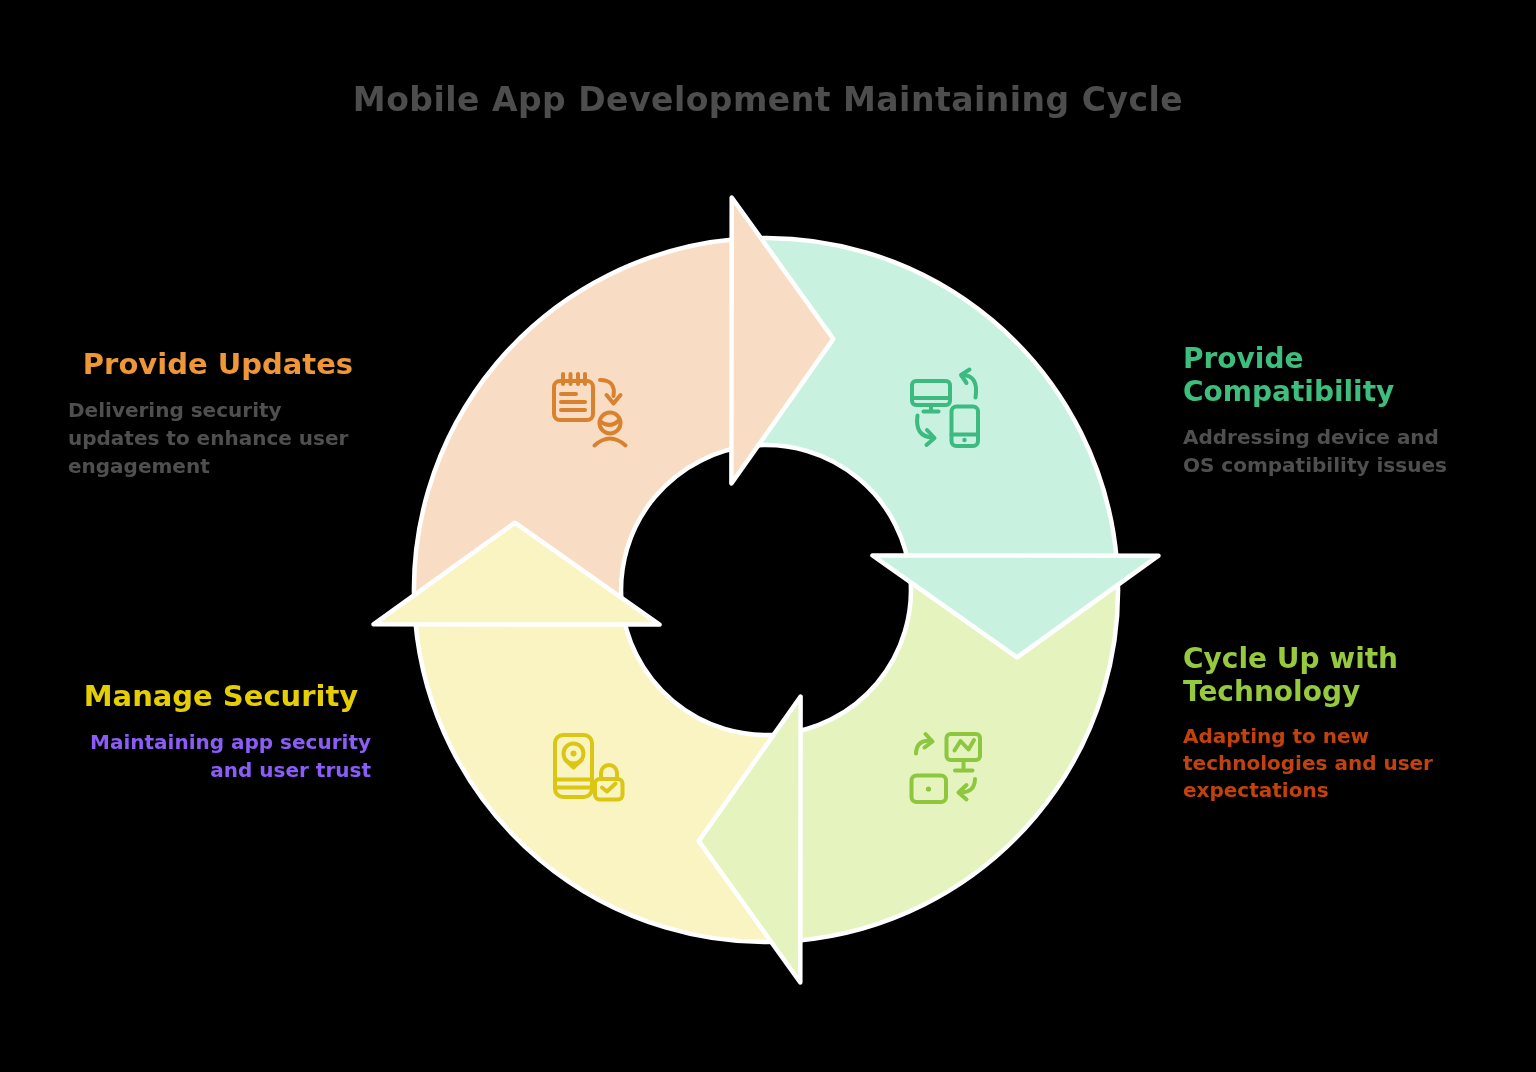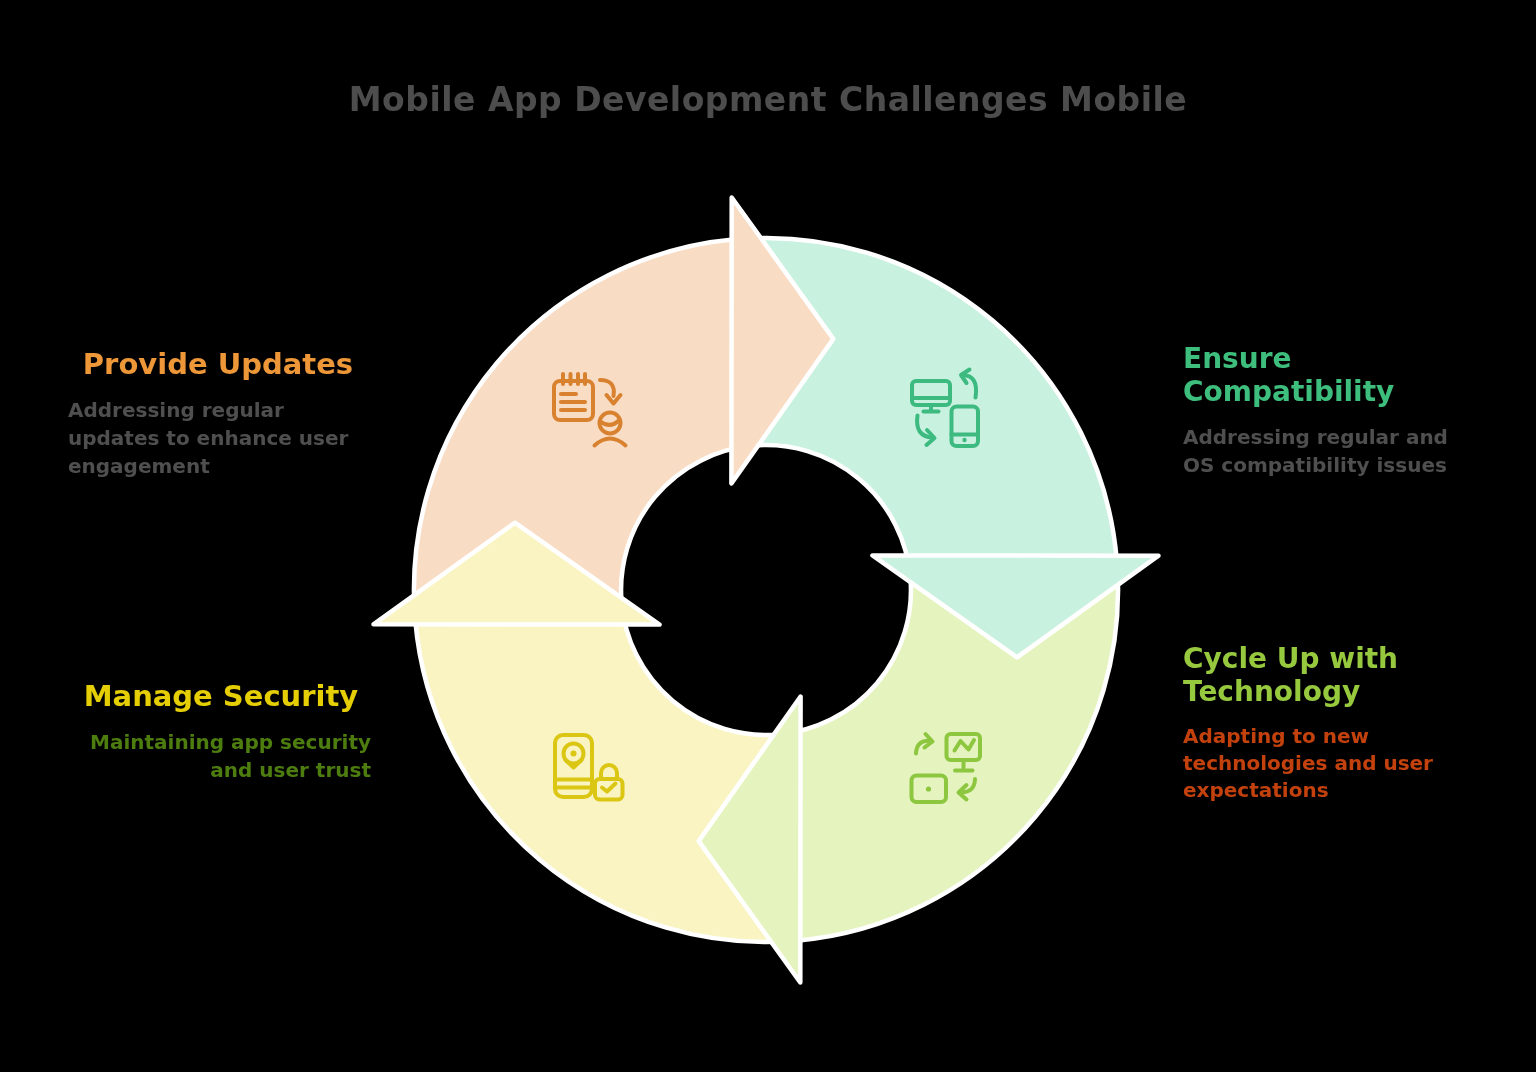--- a/index.html
+++ b/index.html
@@ -29,21 +29,21 @@
   .pu .seg-desc{text-align:left;}
   .ms .seg-desc{text-align:right;}
   .kt .seg-desc{line-height:27px;}
   .icon{fill:none;stroke-width:4;stroke-linecap:round;stroke-linejoin:round;}
 </style>
 </head>
 <body style="background: rgb(0, 0, 0);">
 
 <div class="stage">
 
-  <h1 class="main-title" style="color: rgb(77, 77, 77);">Mobile App Development Challenges Mobile</h1>
+  <h1 class="main-title" style="color: rgb(77, 77, 77);">Mobile App Development Maintaining Cycle</h1>
 
   <svg class="cycle" width="1536" height="1072" viewBox="0 0 1536 1072">
     <g id="ring">
         <path d="M 415.3 620.7 A 352 352 0 0 1 735.3 239.3 L 753.4 445.6 A 145 145 0 0 0 621.6 602.6 Z" fill="#f9dcc4" stroke="#ffffff" stroke-width="4.5" stroke-linejoin="round"></path>
         <path d="M 735.3 239.3 A 352 352 0 0 1 1116.7 559.3 L 910.4 577.4 A 145 145 0 0 0 753.4 445.6 Z" fill="#c9f1e0" stroke="#ffffff" stroke-width="4.5" stroke-linejoin="round"></path>
         <path d="M 1116.7 559.3 A 352 352 0 0 1 796.7 940.7 L 778.6 734.4 A 145 145 0 0 0 910.4 577.4 Z" fill="#e5f4bf" stroke="#ffffff" stroke-width="4.5" stroke-linejoin="round"></path>
         <path d="M 796.7 940.7 A 352 352 0 0 1 415.3 620.7 L 621.6 602.6 A 145 145 0 0 0 778.6 734.4 Z" fill="#faf4c2" stroke="#ffffff" stroke-width="4.5" stroke-linejoin="round"></path>
         <path d="M 731.7 197.5 L 833.3 338.9 L 731.4 483.5 Z" fill="#f9dcc4" stroke="#ffffff" stroke-width="4.5" stroke-linejoin="round"></path>
         <path d="M 1158.5 555.7 L 1017.1 657.3 L 872.5 555.4 Z" fill="#c9f1e0" stroke="#ffffff" stroke-width="4.5" stroke-linejoin="round"></path>
         <path d="M 800.3 982.5 L 698.7 841.1 L 800.6 696.5 Z" fill="#e5f4bf" stroke="#ffffff" stroke-width="4.5" stroke-linejoin="round"></path>
@@ -101,39 +101,39 @@
       <circle cx="28.5" cy="31.5" r="3" fill="currentColor" stroke="none"></circle>
       <path d="M20.5 38 L28.5 45.5 L36.5 38"></path>
       <path d="M56 57 V51 a8 8 0 0 1 16 0 v6"></path>
       <rect x="50" y="57" width="27.5" height="20.5" rx="4.5"></rect>
       <path d="M57 65.5 L62 69.5 L70.5 61.5"></path>
     </g>
   </svg>
 
   <div class="tblock pu">
     <div class="seg-title" style="color: rgb(237, 151, 56);">Provide Updates</div>
-    <div class="seg-desc" style="color: rgb(79, 79, 79);">Addressing regular
+    <div class="seg-desc" style="color: rgb(79, 79, 79);">Delivering security
 updates to enhance user
 engagement</div>
   </div>
 
   <div class="tblock ec">
-    <div class="seg-title" style="color: rgb(62, 190, 125);">Ensure
+    <div class="seg-title" style="color: rgb(62, 190, 125);">Provide
 Compatibility</div>
-    <div class="seg-desc" style="color: rgb(79, 79, 79);">Addressing regular and
+    <div class="seg-desc" style="color: rgb(79, 79, 79);">Addressing device and
 OS compatibility issues</div>
   </div>
 
   <div class="tblock kt">
     <div class="seg-title" style="color: rgb(151, 201, 62);">Cycle Up with
 Technology</div>
     <div class="seg-desc" style="color: #c2410c;">Adapting to new
 technologies and user
 expectations</div>
   </div>
 
   <div class="tblock ms">
     <div class="seg-title" style="color: rgb(229, 206, 4);">Manage Security</div>
-    <div class="seg-desc" style="color: #4d7c0f;">Maintaining app security
+    <div class="seg-desc" style="color: #8b5cf6;">Maintaining app security
 and user trust</div>
   </div>
 
 </div>
 
 </body></html>

